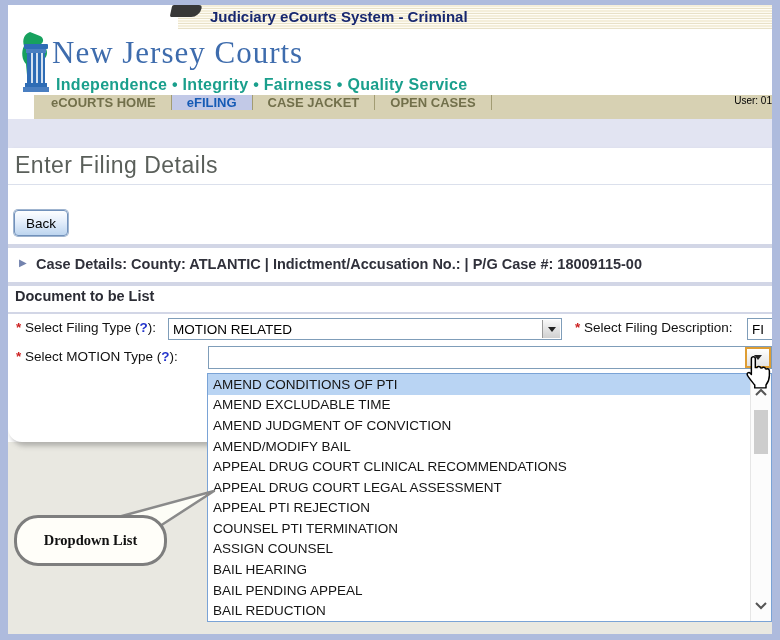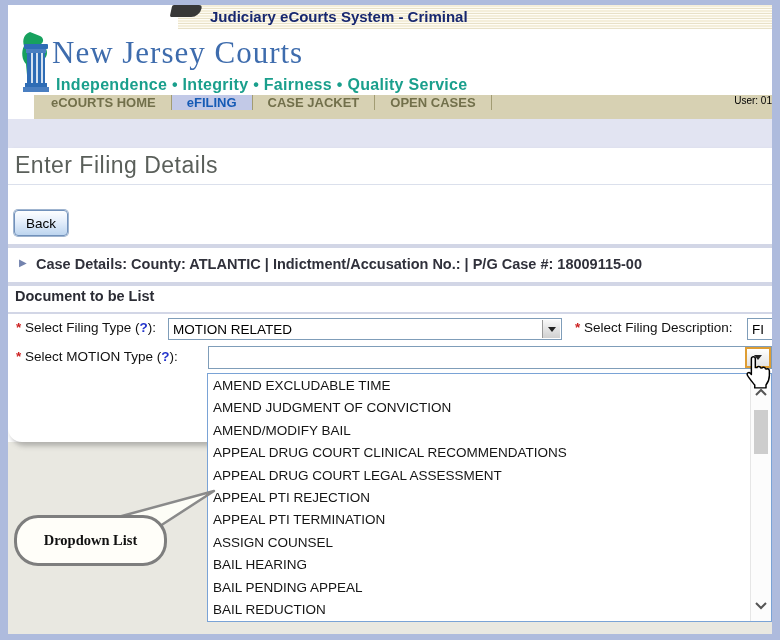--- a/index.html
+++ b/index.html
@@ -222,27 +222,28 @@
       <span></span>
       <span class="sel-btn focus">
           <span class="tri"></span>
         </span>
     </div>
   </div>
 
   <div class="listbox">
     <div class="list-items">
 
+    <div class="list-item selected">AMEND CONDITIONS OF PTI</div>
         <div class="list-item">AMEND EXCLUDABLE TIME</div>
         <div class="list-item">AMEND JUDGMENT OF CONVICTION</div>
         <div class="list-item">AMEND/MODIFY BAIL</div>
         <div class="list-item">APPEAL DRUG COURT CLINICAL RECOMMENDATIONS</div>
         <div class="list-item">APPEAL DRUG COURT LEGAL ASSESSMENT</div>
         <div class="list-item">APPEAL PTI REJECTION</div>
-        <div class="list-item">APPEAL PTI TERMINATION</div>
+        <div class="list-item">COUNSEL PTI TERMINATION</div>
         <div class="list-item">ASSIGN COUNSEL</div>
         <div class="list-item">BAIL HEARING</div>
         <div class="list-item">BAIL PENDING APPEAL</div>
         <div class="list-item">BAIL REDUCTION</div>
       </div>
     <div class="scrollbar">
       <div class="sb-up">
         <svg width="14" height="9" viewBox="0 0 14 9">
             <polyline points="2,7 7,2 12,7" fill="none" stroke="#555" stroke-width="2"></polyline>
           </svg>

